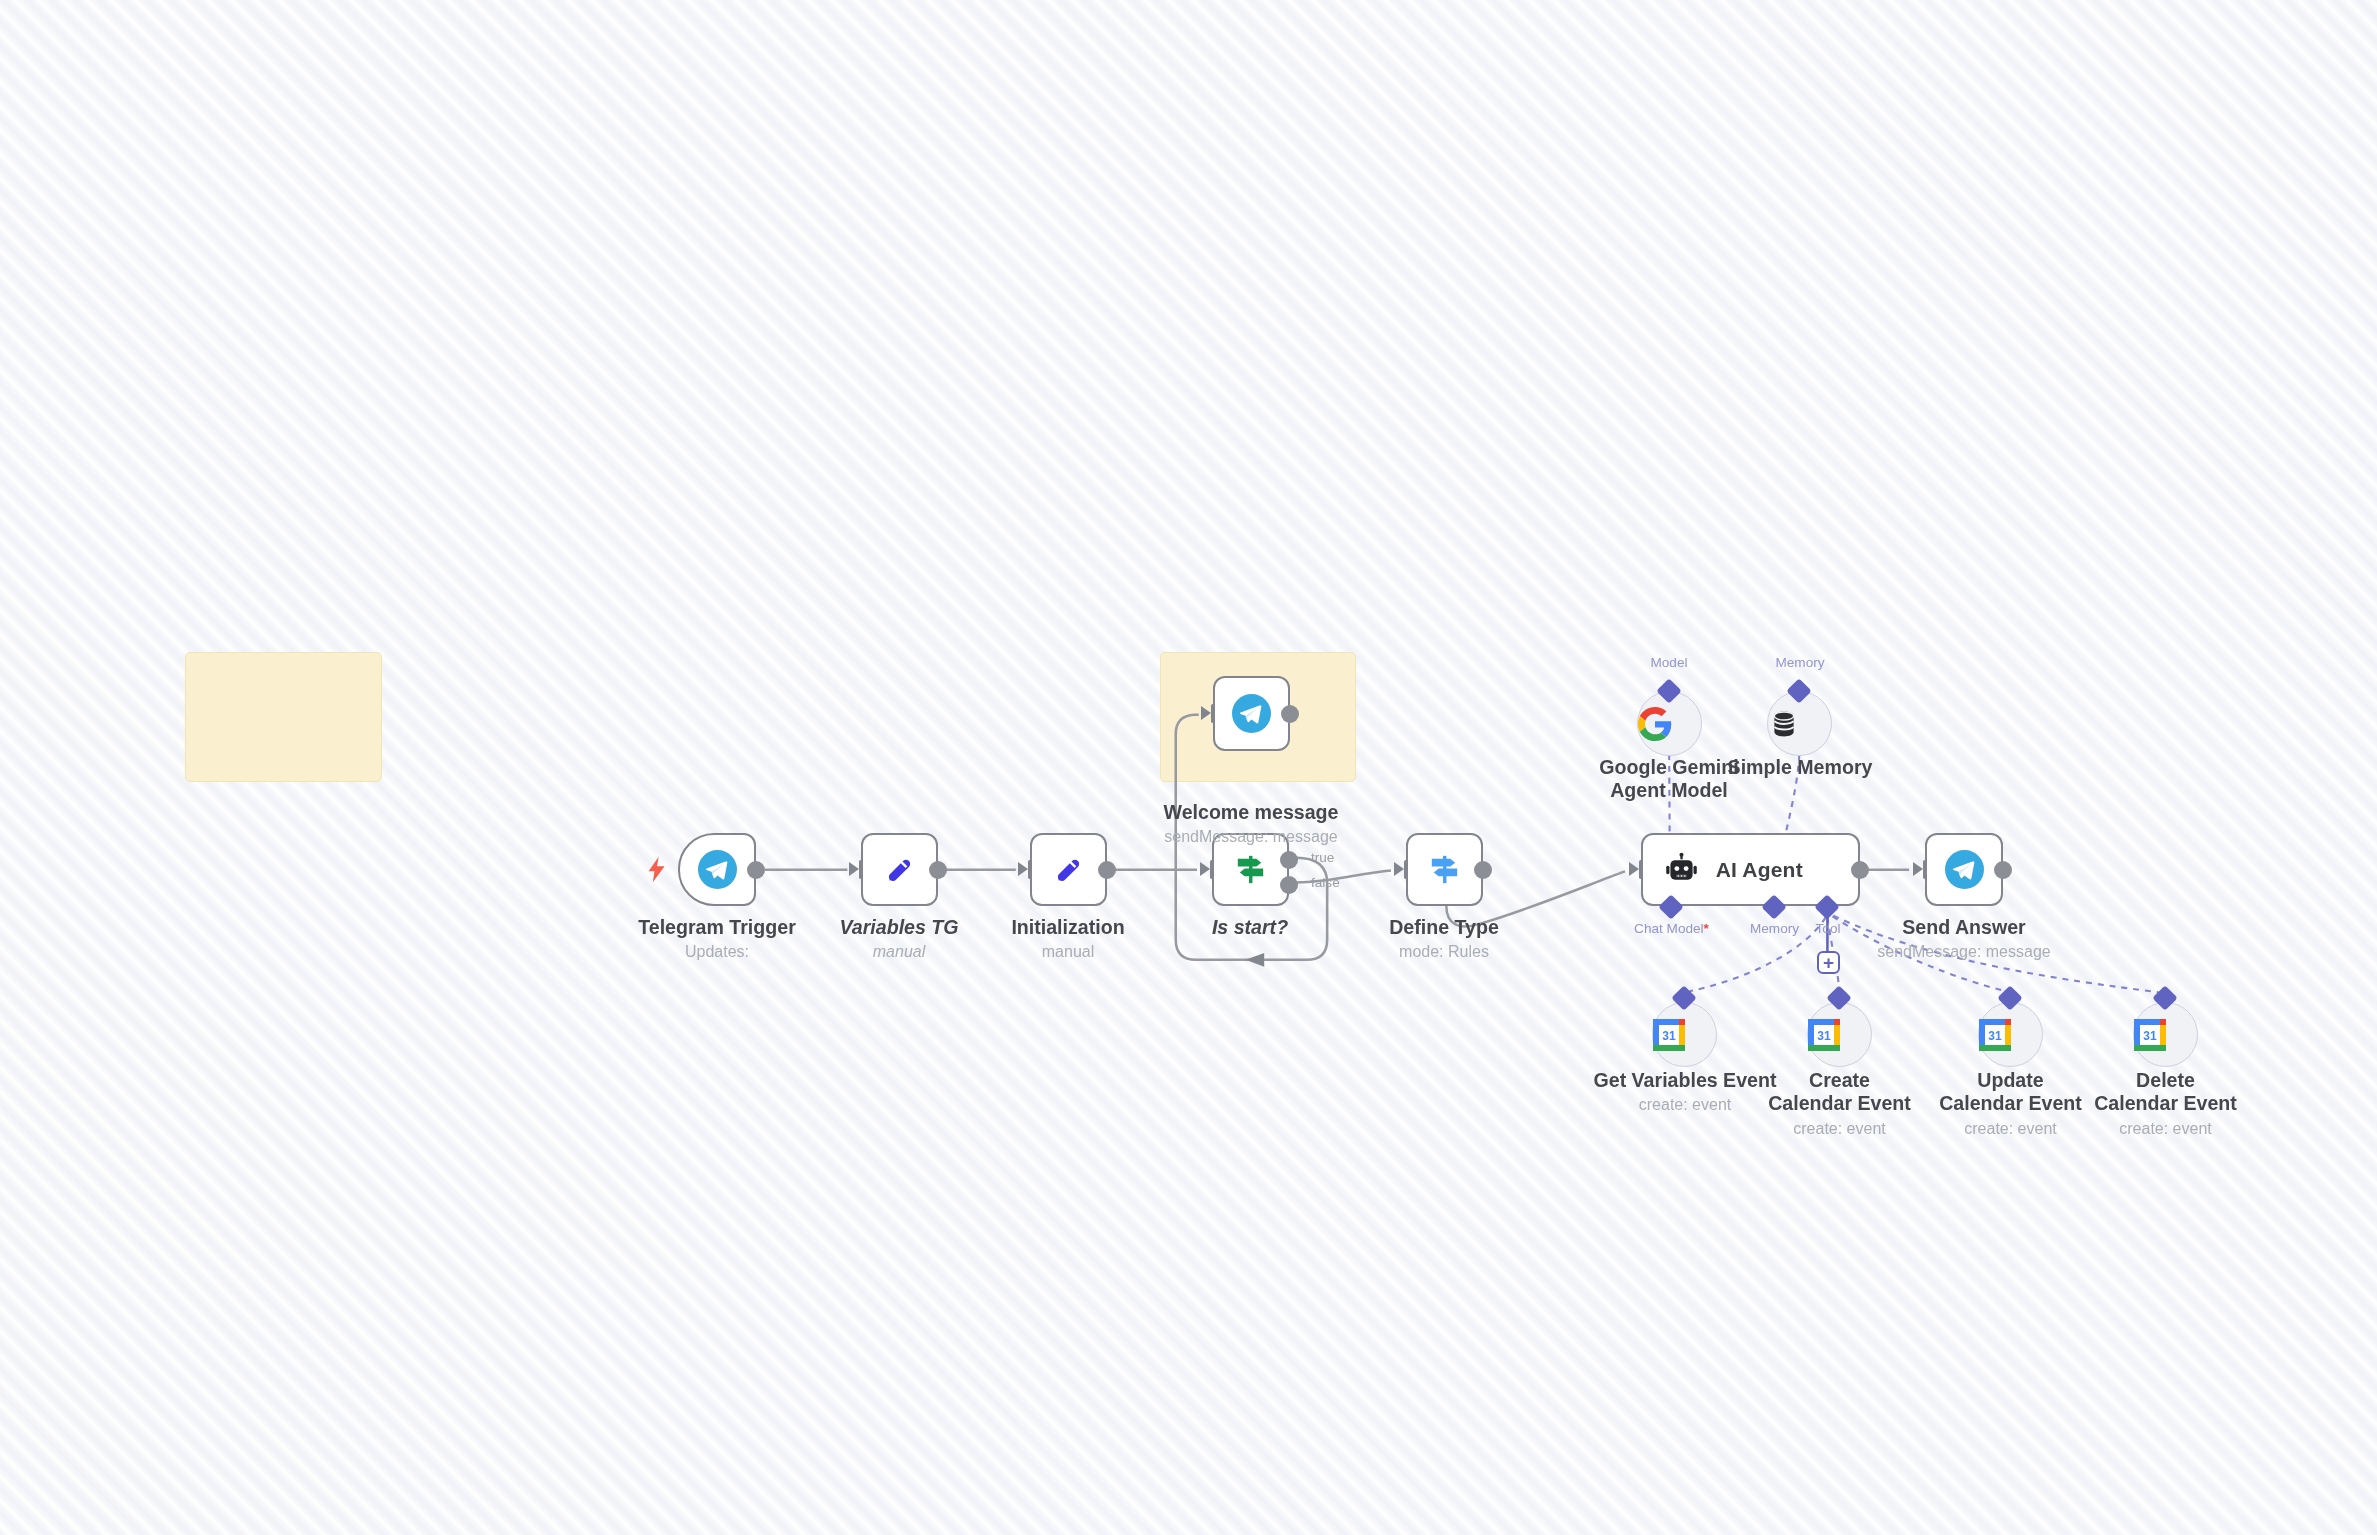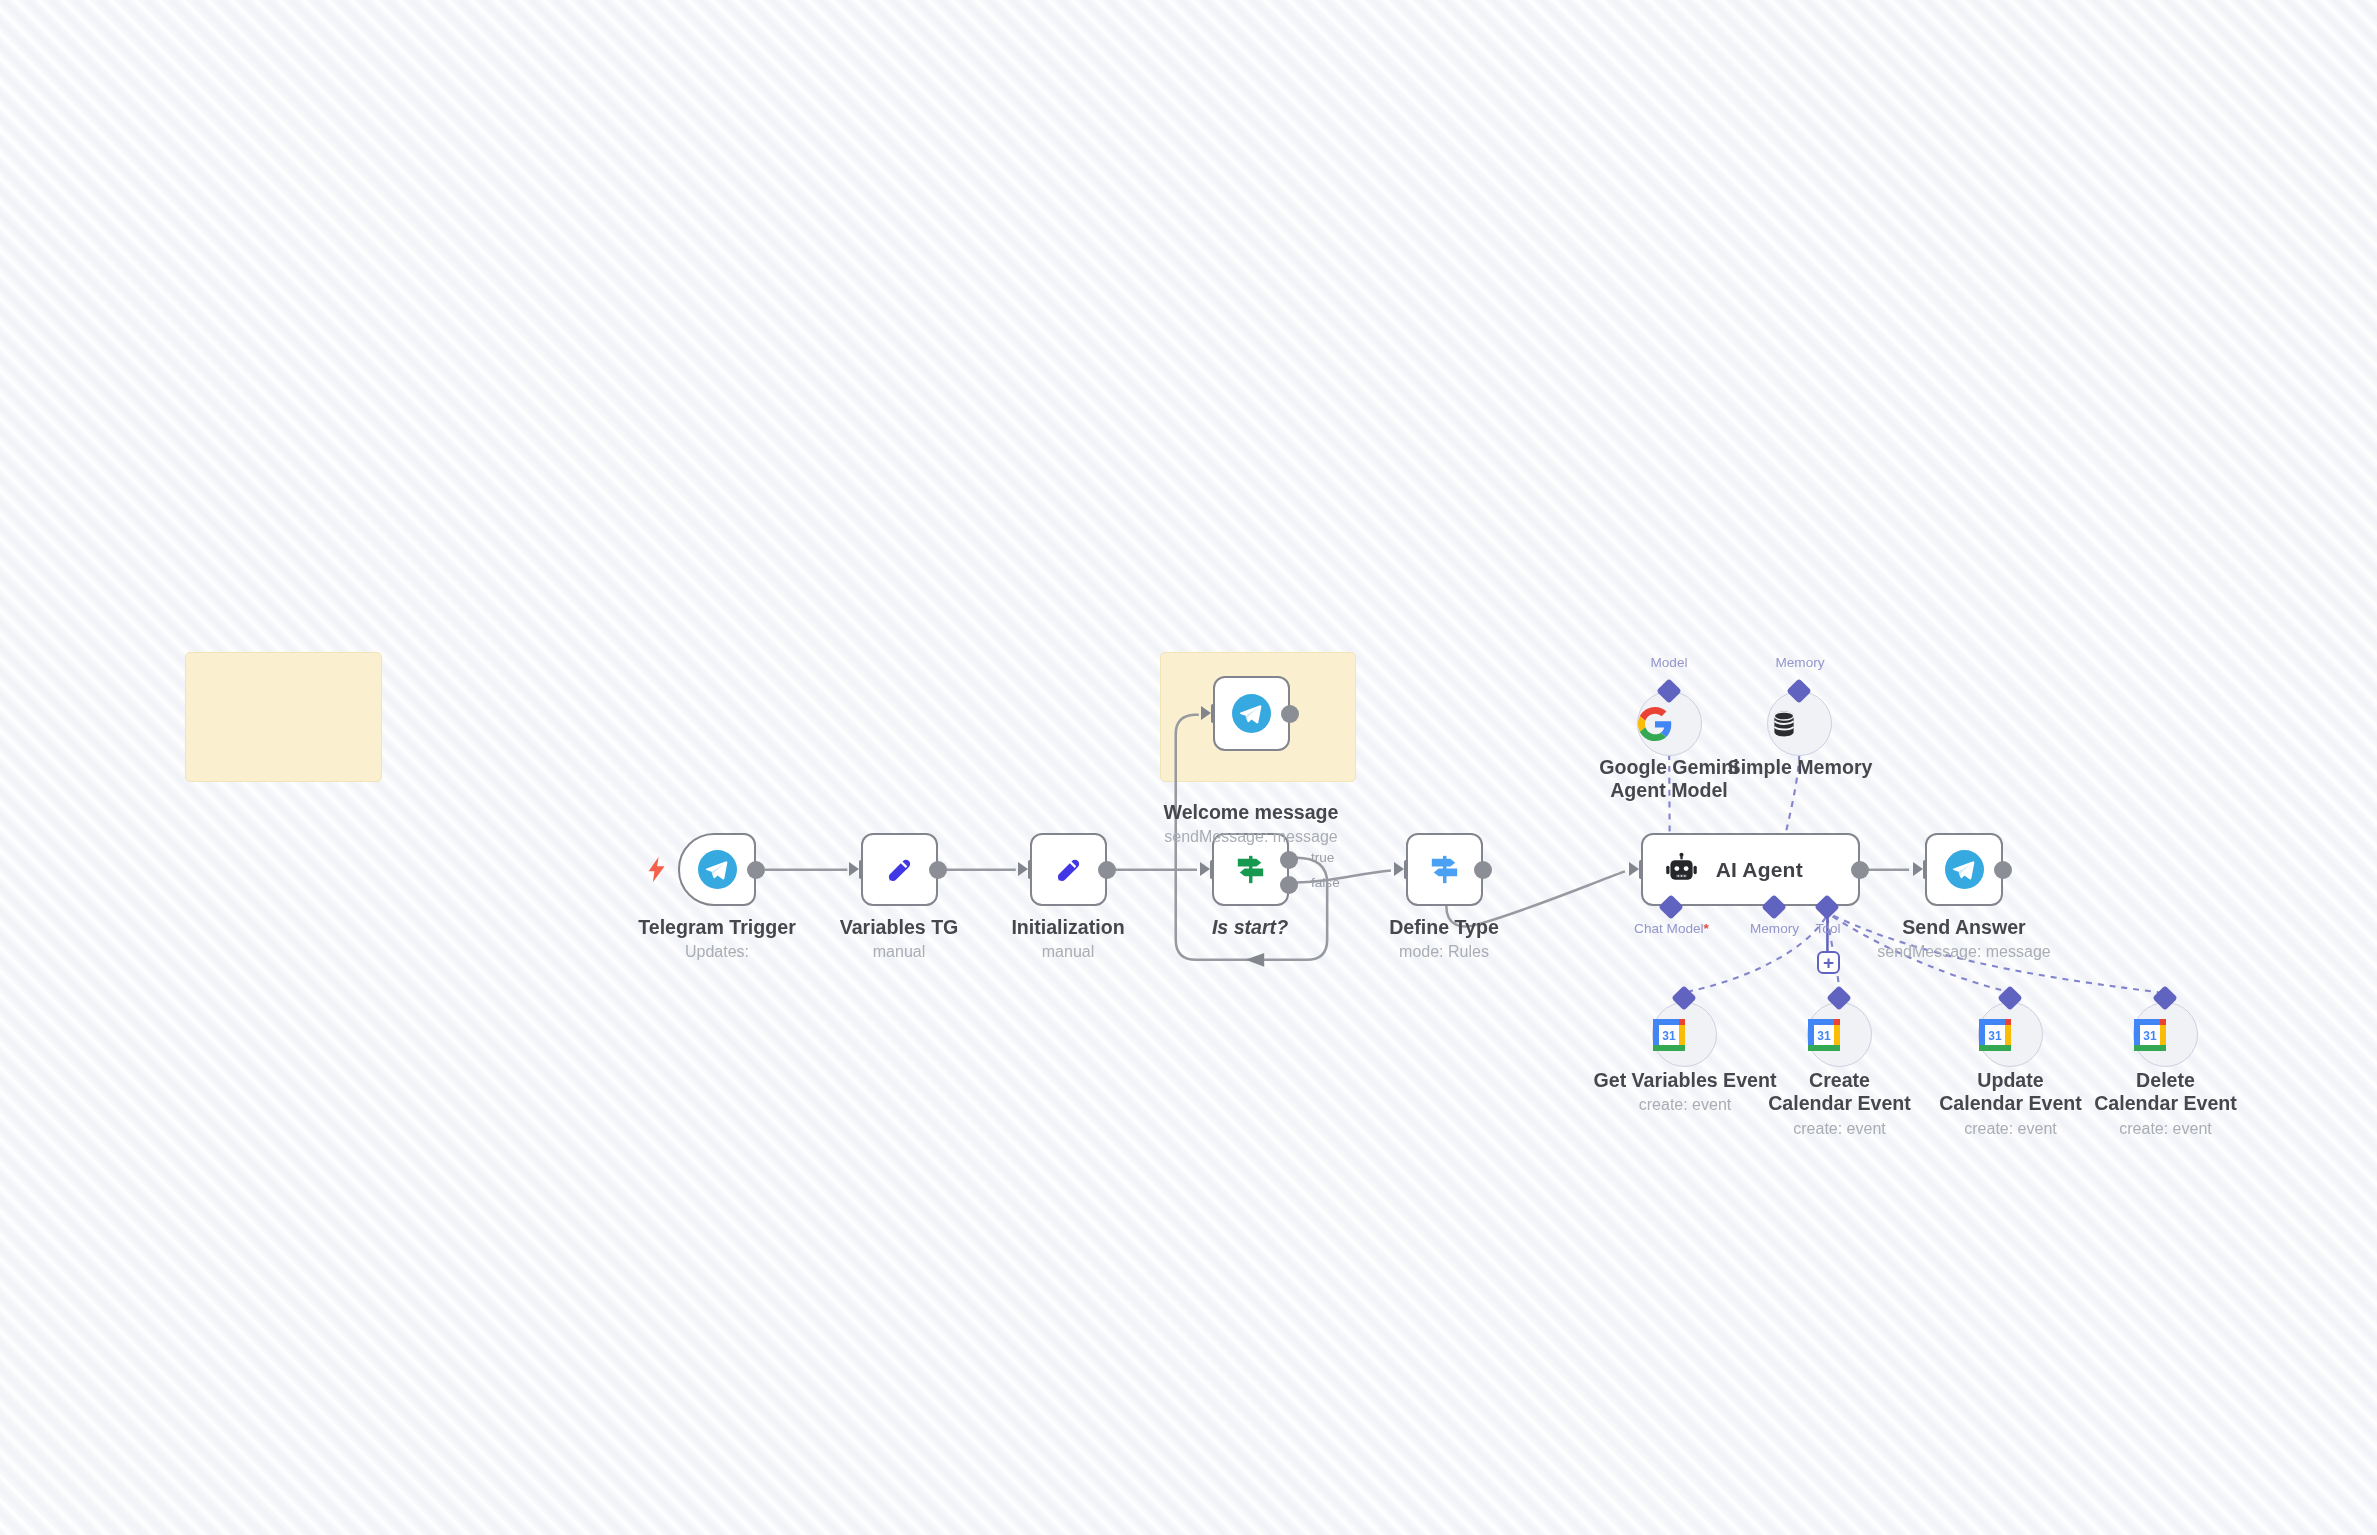--- a/index.html
+++ b/index.html
@@ -91,21 +91,21 @@
     <line x1="13" y1="28" x2="27" y2="14" stroke="#4237e4" stroke-width="9" stroke-linecap="round"></line>
     <line x1="21.5" y1="11.5" x2="27.5" y2="17.5" stroke="#ffffff" stroke-width="2.5"></line>
     <polygon points="9,32 16,30 11,25" fill="#4237e4"></polygon>
   </svg>
   <span class="in-port">
       <span class="tri"></span>
       <span class="bar"></span>
     </span>
   <span class="out-dot"></span>
 </div>
-<div class="lbl" style="left:797px;top:916px;width:204px;">
+<div class="lbl" style="left:797px;top:916px;width:204px;font-style:italic;">
   <span>Variables TG</span>
   <span class="sub">manual</span>
 </div>
 
 <div class="node" style="left:1030px;top:833px;width:77px;height:73px;">
   <svg width="37" height="37" viewBox="0 0 40 40">
     <line x1="13" y1="28" x2="27" y2="14" stroke="#4237e4" stroke-width="9" stroke-linecap="round"></line>
     <line x1="21.5" y1="11.5" x2="27.5" y2="17.5" stroke="#ffffff" stroke-width="2.5"></line>
     <polygon points="9,32 16,30 11,25" fill="#4237e4"></polygon>
   </svg>

